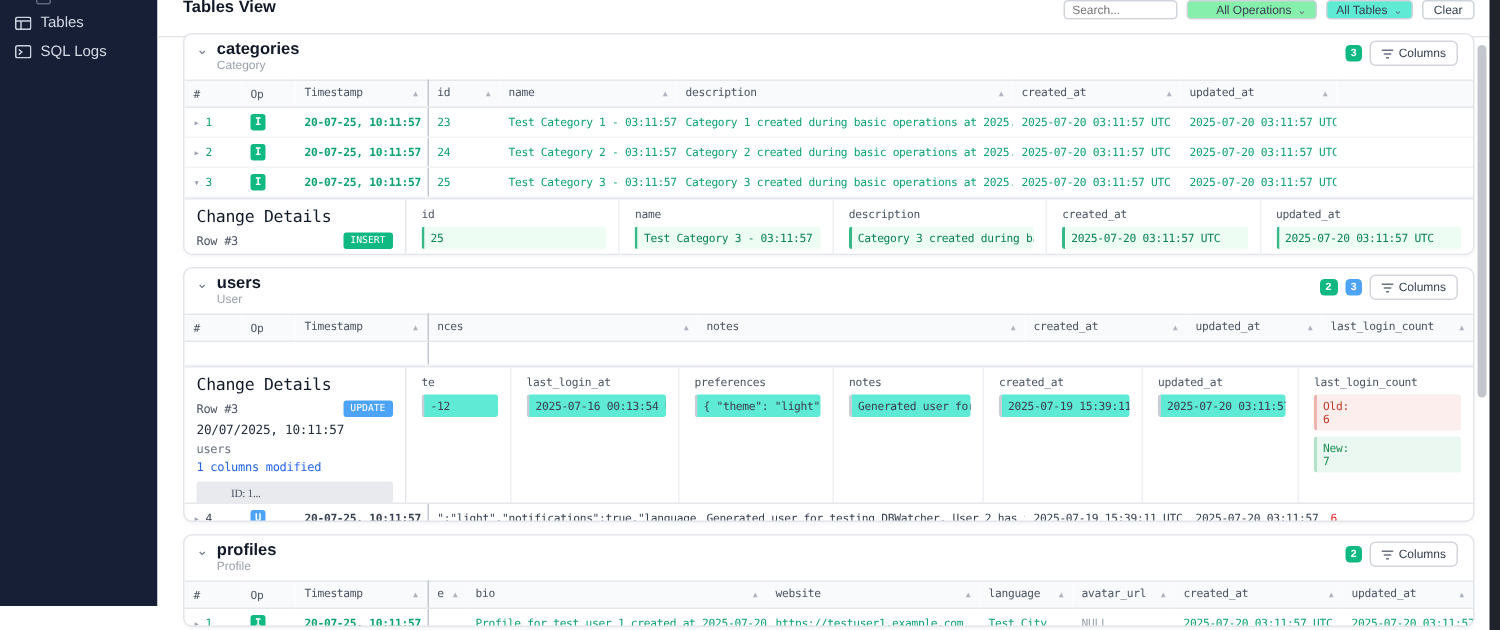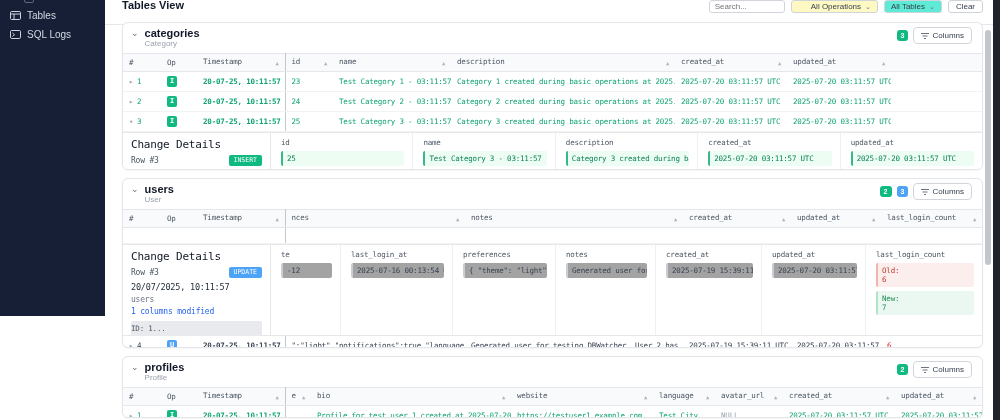--- a/index.html
+++ b/index.html
@@ -1,37 +1,37 @@
 <!DOCTYPE html>
 <html><head>
 <meta charset="utf-8">
 <style>
   * { margin:0; padding:0; box-sizing:border-box; }
   html,body { width:1000px; height:420px; overflow:hidden; background:#fff;
     font-family:"Liberation Sans", sans-serif; }
 
   
-  .sidebar { position:absolute; left:0; top:0; width:105px; height:316px; background:#161f36; }
+  .sidebar { position:absolute; left:0; top:0; width:105px; height:404px; background:#161f36; }
   .side-frag { position:absolute; left:24px; top:-4px; width:10px; height:7px;
     border:1px solid #5b6880; border-radius:2px; }
   .side-items { padding-top:6px; }
   .side-item { display:flex; align-items:center; gap:6px; padding:4px 10px;
     color:#d3d9e3; font-size:10px; cursor:pointer; }
   .side-item svg { flex:none; }
 
   
   .main { position:absolute; left:105px; top:0; width:888px; height:420px; background:#fff; }
   .toolbar { position:relative; height:25px; border-bottom:1px solid #e5e7eb; }
   .tb-title { position:absolute; left:17px; top:-1px; font-size:11px; font-weight:700; color:#111827; }
   .tb-controls { position:absolute; right:10px; top:0; display:flex; gap:6px; align-items:flex-start; }
   .tb-search { width:76px; height:13px; font-size:8px; padding:0 5px; color:#6b7280;
     border:1px solid #d1d5db; border-radius:3px; outline:none; font-family:"Liberation Sans",sans-serif; }
   .tb-select { display:inline-flex; align-items:center; gap:4px; height:13px; padding:0 6px;
     font-size:8px; color:#374151; border:1px solid #cfd4da; border-radius:3px; background:#5eead4; cursor:pointer; }
-  .tb-select.filled { background:#fef9c3;padding-left:19px; }
+  .tb-select.filled { background:#86efac;padding-left:19px; }
   .tb-chev { font-size:7px; color:#6b7280; }
   .tb-clear { height:13px; padding:0 7px; font-size:8px; color:#374151; background:#fff;
     border:1px solid #cfd4da; border-radius:3px; cursor:pointer; font-family:"Liberation Sans",sans-serif; }
 
   .content { position:absolute; left:17px; top:14px; width:861px; }
 
   
   .card { border:1px solid #e2e5ea; border-radius:6px; background:#fff; overflow:hidden;
     margin-top:8px; box-shadow:0 1px 2px rgba(16,24,40,.04); }
   .card-head { display:flex; align-items:flex-start; padding:4px 10px 2px 8px; height:30px; }
@@ -73,28 +73,28 @@
   .panel-info { width:148px; flex:none; padding:5px 8px; border-right:1px solid #e5e7eb; }
   .p-title { font-size:11px; color:#111827; margin-bottom:4px; letter-spacing:-0.2px; }
   .p-row { display:flex; justify-content:space-between; align-items:center; margin-bottom:4px; }
   .p-rowlbl { font-size:8px; color:#4b5563; letter-spacing:-0.2px; }
   .op-pill { font-size:6.5px; font-weight:400; color:#fff; padding:2px 5px; border-radius:2px; line-height:7px; }
   .pill-ins { background:#10b981; } .pill-upd { background:#4da3f5; }
   .p-ts { font-size:8.5px; color:#1f2937; letter-spacing:-0.2px; margin-bottom:3px; }
   .p-table { font-size:8px; color:#6b7280; letter-spacing:-0.2px; margin-bottom:3px; }
   .p-mod { font-size:8px; color:#2563eb; letter-spacing:-0.2px; margin-bottom:5px; }
   .p-chip { font-size:7.5px; color:#4b5563; background:#e8eaee; border-radius:2px;
-    padding:3px 0; letter-spacing:-0.2px; white-space:nowrap; overflow:hidden; }
+    padding:3px 23px; letter-spacing:-0.2px; white-space:nowrap; overflow:hidden;font-family:Liberation Serif, serif; }
   .field { padding:5px 8px 4px 10px; border-right:1px solid #eef0f3; overflow:hidden; }
   .field:last-child { border-right:none; }
   .f-label { font-size:7.5px; color:#4b5563; letter-spacing:-0.2px; margin-bottom:4px; white-space:nowrap; }
   .vbox { font-size:7.5px; letter-spacing:-0.2px; padding:3px 4px; border-left:2px solid;
     border-radius:2px; white-space:nowrap; overflow:hidden; }
   .v-ins { background:#edfdf4; border-color:#36b888; color:#0b815a; }
-  .v-neutral { background:#a3a3a3; border-color:#c9ced6; color:#374151; }
+  .v-neutral { background:#5eead4; border-color:#c9ced6; color:#374151; }
   .v-old { background:#fbeeed; border-color:#eeb4ae; color:#c0392b; margin-bottom:4px; }
   .v-new { background:#ebf8f1; border-color:#b2e3c9; color:#1e8e55; }
   .vbox div { line-height:9px; }
 
   
   .scroll-thumb { position:absolute; right:9px; top:30px; width:6px; height:235px;
     background:#c3c7cd; border-radius:3px; }
   .edge-dark { position:absolute; right:0; top:0; width:7px; height:420px; background:#20232b; }
 </style>
 </head>

